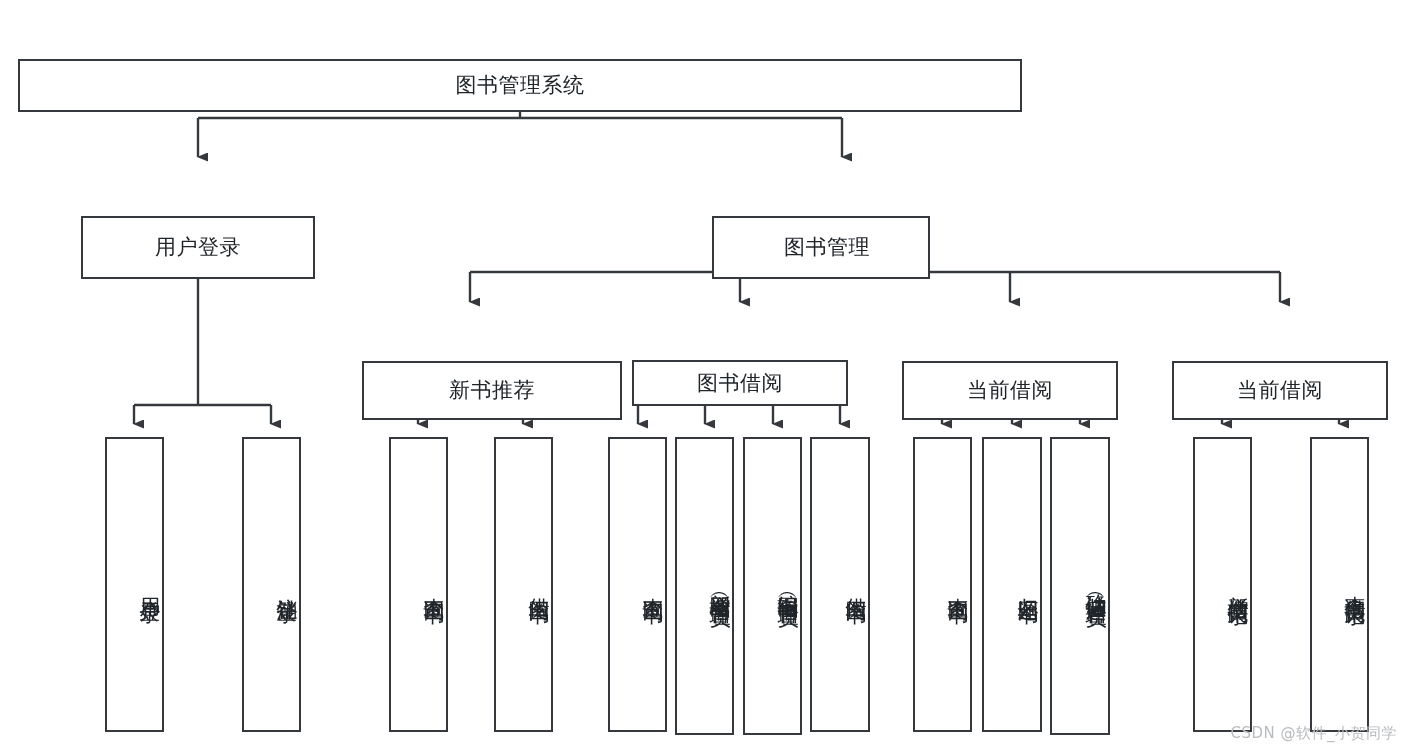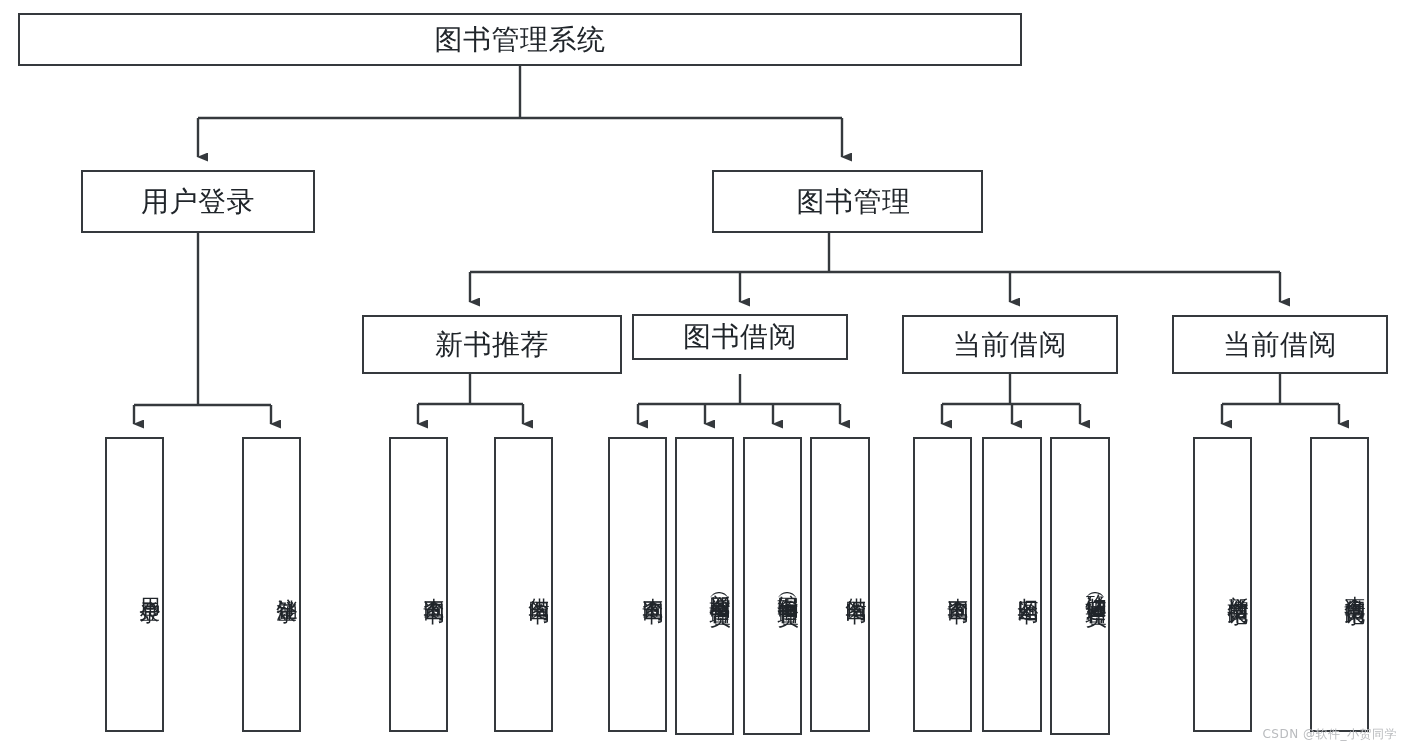--- a/index.html
+++ b/index.html
@@ -22,22 +22,23 @@
     box-sizing: border-box;
     border: 2px solid #35393d;
     background: #ffffff;
     display: flex;
     align-items: center;
     justify-content: center;
     color: #20252a;
     line-height: 1.18;
   }
   .node.h {
-    font-size: 28px;
+    font-size: 21px;
     letter-spacing: 0.5px;
+    margin-top: 46px;
   }
   .node.v {
     writing-mode: vertical-rl;
     text-orientation: upright;
     font-size: 21px;
     letter-spacing: 2px;
     padding: 6px 0;
     align-items: flex-start;
     justify-content: center;
   }
@@ -49,21 +50,21 @@
     left: 0;
     top: 0;
     width: 1405px;
     height: 747px;
     pointer-events: none;
   }
   .watermark {
     position: absolute;
     right: 8px;
     bottom: 4px;
-    font-size: 12px;
+    font-size: 15px;
     color: #b9bbbe;
     letter-spacing: 0.5px;
     white-space: nowrap;
   }
 </style>
 </head>
 <body>
 
 <div id="canvas">
 
@@ -118,21 +119,21 @@
     </g>
   </svg>
 
   <div class="node h" style="left:18px; top:13px; width:1004px; height:53px;">
     <span>图书管理系统</span>
   </div>
 
   <div class="node h" style="left:81px; top:170px; width:234px; height:63px;">
     <span>用户登录</span>
   </div>
-  <div class="node h" style="left:712px; top:170px; width:271px; height:63px;padding-left:12px;">
+  <div class="node h" style="left:712px; top:170px; width:218px; height:63px;padding-left:12px;">
     <span>图书管理</span>
   </div>
 
   <div class="node h" style="left:362px; top:315px; width:260px; height:59px;">
     <span>新书推荐</span>
   </div>
   <div class="node h" style="left:632px; top:314px; width:216px; height:46px;">
     <span>图书借阅</span>
   </div>
   <div class="node h" style="left:902px; top:315px; width:216px; height:59px;">

